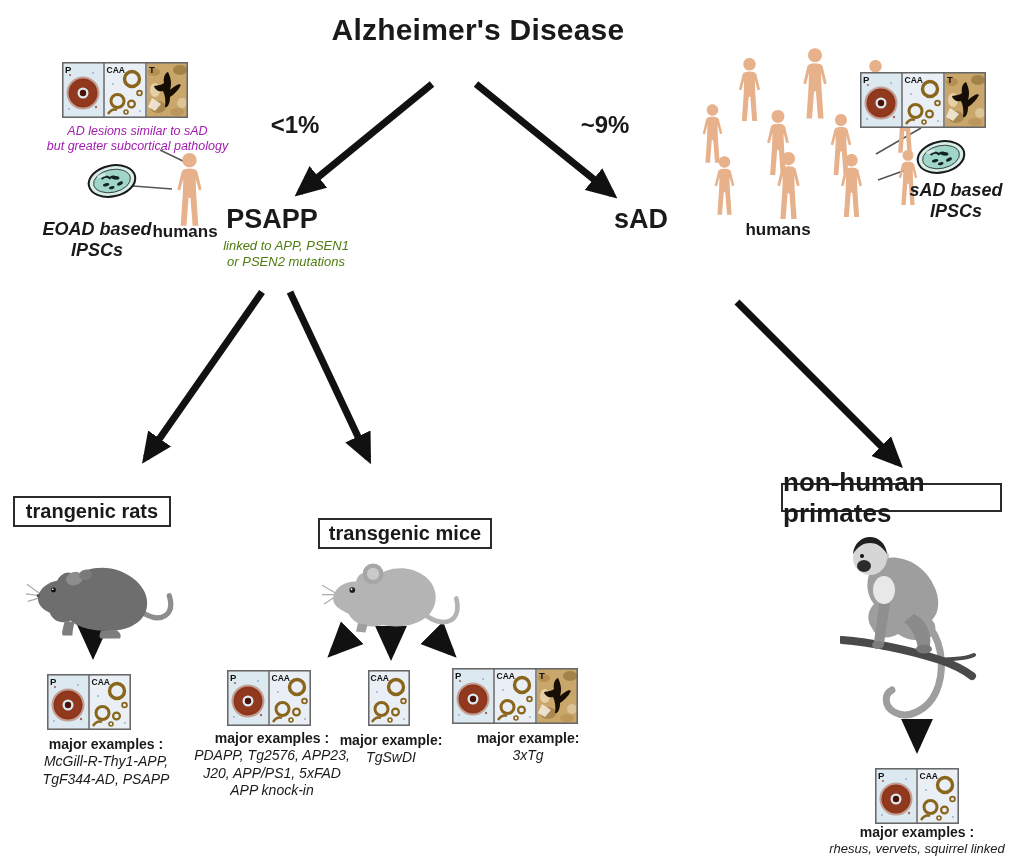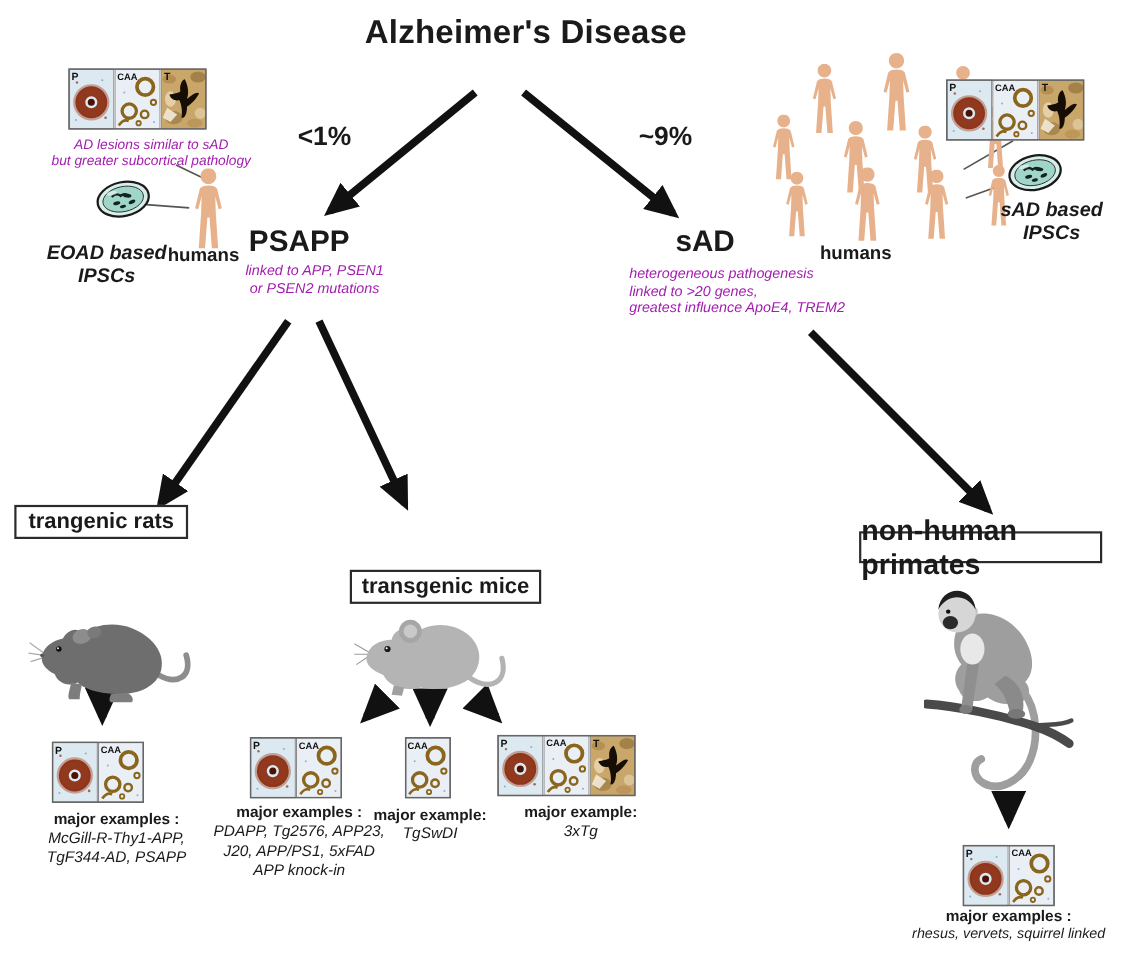--- a/index.html
+++ b/index.html
@@ -5,21 +5,21 @@
   html,body{margin:0;padding:0;background:#ffffff;}
   .canvas{
     position:relative;width:1024px;height:866px;background:#ffffff;overflow:hidden;
     font-family:"Liberation Sans","DejaVu Sans",sans-serif;color:#1a1a1a;
   }
   .abs{position:absolute;}
   .tc{text-align:center;}
   .title{font-size:30px;font-weight:bold;letter-spacing:0.2px;}
   .pct{font-size:24px;font-weight:bold;}
   .node{font-size:27px;font-weight:bold;}
-  .sub{font-size:13px;font-style:italic;line-height:15.5px;color:#a21caf;}
+  .sub{font-size:13px;font-style:italic;line-height:15.5px;color:#4d7c0f;}
   .cap{font-size:12.5px;font-style:italic;line-height:15px;color:#a21caf;}
   .ipsc{font-size:18px;font-weight:bold;font-style:italic;}
   .humans{font-size:17px;font-weight:bold;}
   .catbox{
     border:2.5px solid #2b2b2b;background:#fff;display:flex;align-items:center;justify-content:center;
     font-weight:bold;
   }
   .exh{font-size:14px;font-weight:bold;line-height:17px;}
   .exl{font-size:14px;font-style:italic;line-height:17.5px;}
   .exl2{font-size:13px;font-style:italic;line-height:16px;}
@@ -140,25 +140,20 @@
   <div class="abs pct tc" style="left:255px;top:111px;width:80px;">&lt;1%</div>
   <div class="abs pct tc" style="left:560px;top:111px;width:90px;">~9%</div>
 
   <div class="abs node tc" style="left:212px;top:204px;width:120px;">PSAPP</div>
   <div class="abs sub tc" style="left:206px;top:238px;width:160px;">
     <div>linked to APP, PSEN1</div>
     <div>or PSEN2 mutations</div>
   </div>
 
   <div class="abs node tc" style="left:591px;top:204px;width:100px;">sAD</div>
-  <div class="abs sub" style="left:572px;top:241px;width:220px;text-align:left;">
-    <div>heterogeneous pathogenesis</div>
-    <div>linked to &gt;20 genes,</div>
-    <div>greatest influence ApoE4, TREM2</div>
-  </div>
 
   <svg class="abs" style="left:695px;top:46px;" width="265" height="195" viewBox="0 0 265 195">
     <use href="#person" x="41" y="12" width="27" height="64"></use>
     <use href="#person" x="105" y="2" width="30" height="72"></use>
     <use href="#person" x="167" y="14" width="27" height="64"></use>
     <use href="#person" x="5" y="58" width="25" height="60"></use>
     <use href="#person" x="69" y="64" width="28" height="66"></use>
     <use href="#person" x="133" y="68" width="26" height="62"></use>
     <use href="#person" x="198" y="50" width="24" height="58"></use>
     <use href="#person" x="17" y="110" width="25" height="60"></use>
@@ -171,21 +166,21 @@
     <use href="#hc" x="42" width="42" height="56"></use>
     <use href="#ht" x="84" width="42" height="56"></use>
     <rect x="0.8" y="0.8" width="124.4" height="54.4" fill="none" stroke="#666" stroke-width="1.5"></rect>
   </svg>
   <svg class="abs" style="left:915px;top:136px;" width="52" height="42" viewBox="0 0 64 50">
       <use href="#dish" width="64" height="50"></use>
     </svg>
   <div class="abs ipsc tc" style="left:888px;top:180px;width:136px;">sAD based IPSCs</div>
   <div class="abs humans tc" style="left:740px;top:220px;width:76px;">humans</div>
 
-  <div class="abs catbox" style="left:13px;top:459px;width:154px;height:27px;font-size:20px;">
+  <div class="abs catbox" style="left:13px;top:496px;width:154px;height:27px;font-size:20px;">
     <span>trangenic rats</span>
   </div>
   <div class="abs catbox" style="left:318px;top:486px;width:170px;height:27px;font-size:20px;margin-top:32px;">
     <span>transgenic mice</span>
   </div>
   <div class="abs catbox" style="left:781px;top:483px;width:217px;height:25px;font-size:26px;">
     <span>non-human primates</span>
   </div>
 
   <svg class="abs" style="left:25px;top:538px;" width="150" height="105" viewBox="-8 0 158 105">

